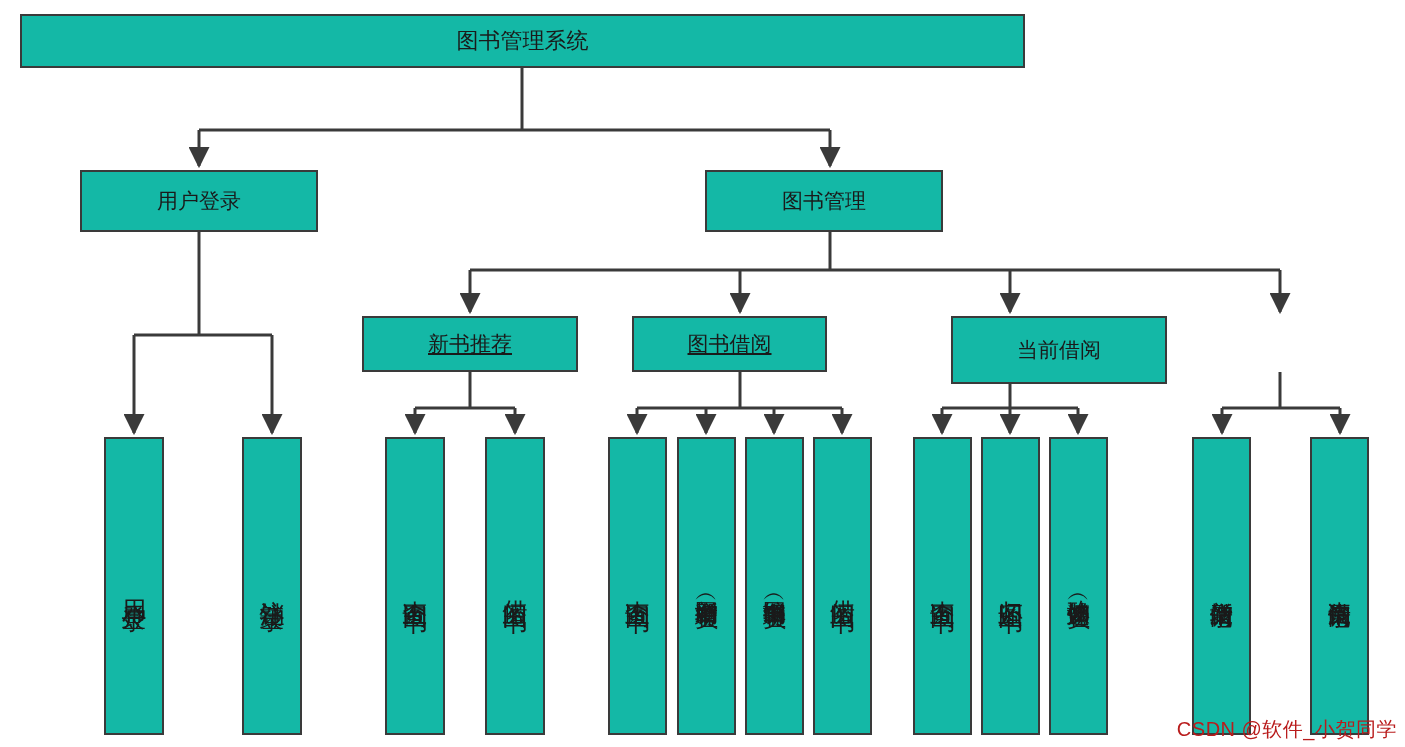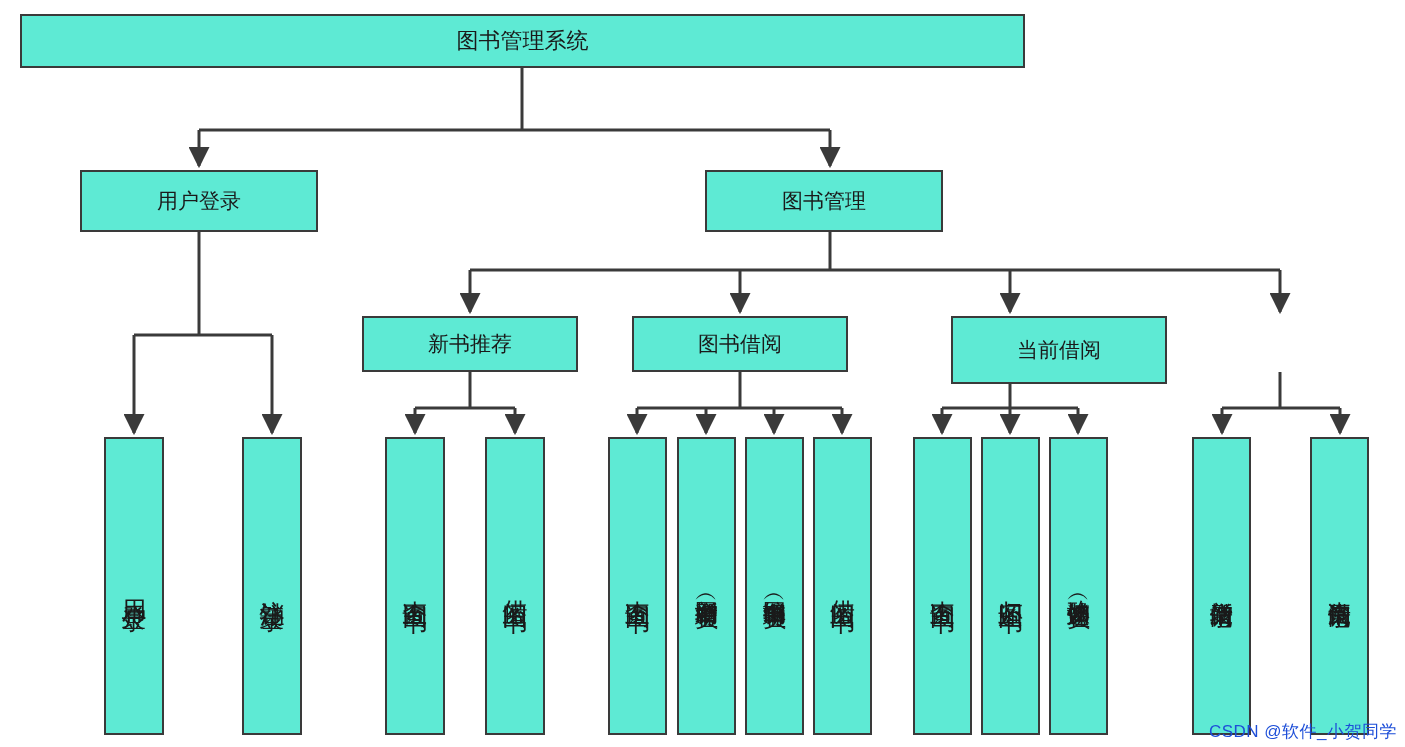--- a/index.html
+++ b/index.html
@@ -20,21 +20,21 @@
   svg#wires {
     position: absolute;
     left: 0;
     top: 0;
     width: 1405px;
     height: 747px;
   }
   .node {
     position: absolute;
     box-sizing: border-box;
-    background: #5eead4;
+    background: #14b8a6;
     border: 2px solid #3a3a3a;
     display: flex;
     align-items: center;
     justify-content: center;
     color: #1a1a1a;
   }
   .node .label {
     display: block;
     text-align: center;
     line-height: 1.18;
@@ -61,22 +61,22 @@
     white-space: nowrap;
   }
   .node.vert.narrow .label {
     font-size: 23px;
     letter-spacing: 1px;
   }
   .watermark {
     position: absolute;
     right: 8px;
     bottom: 4px;
-    font-size: 17px;
-    color: #1d4ed8;
+    font-size: 20px;
+    color: #b91c1c;
     letter-spacing: 0.5px;
     white-space: nowrap;
     pointer-events: none;
   }
 </style>
 </head>
 <body>
 
 <div id="canvas">
 
@@ -135,24 +135,24 @@
     <span class="label">图书管理系统</span>
   </div>
 
   <div class="node horiz" style="left:80px; top:170px; width:238px; height:62px;">
     <span class="label">用户登录</span>
   </div>
   <div class="node horiz" style="left:705px; top:170px; width:238px; height:62px;">
     <span class="label">图书管理</span>
   </div>
 
-  <div class="node horiz" style="left:362px; top:316px; width:216px; height:56px;">
+  <div class="node horiz" style="left:362px; top:316px; width:216px; height:56px;text-decoration:underline;">
     <span class="label">新书推荐</span>
   </div>
-  <div class="node horiz" style="left:632px; top:316px; width:216px; height:56px;">
+  <div class="node horiz" style="left:632px; top:316px; width:195px; height:56px;text-decoration:underline;">
     <span class="label">图书借阅</span>
   </div>
   <div class="node horiz" style="left:951px; top:316px; width:216px; height:68px;">
     <span class="label">当前借阅</span>
   </div>
 
   <div class="node vert" style="left:104px; top:437px; width:60px; height:298px;">
     <span class="label">用户登录</span>
   </div>
   <div class="node vert" style="left:242px; top:437px; width:60px; height:298px;">

